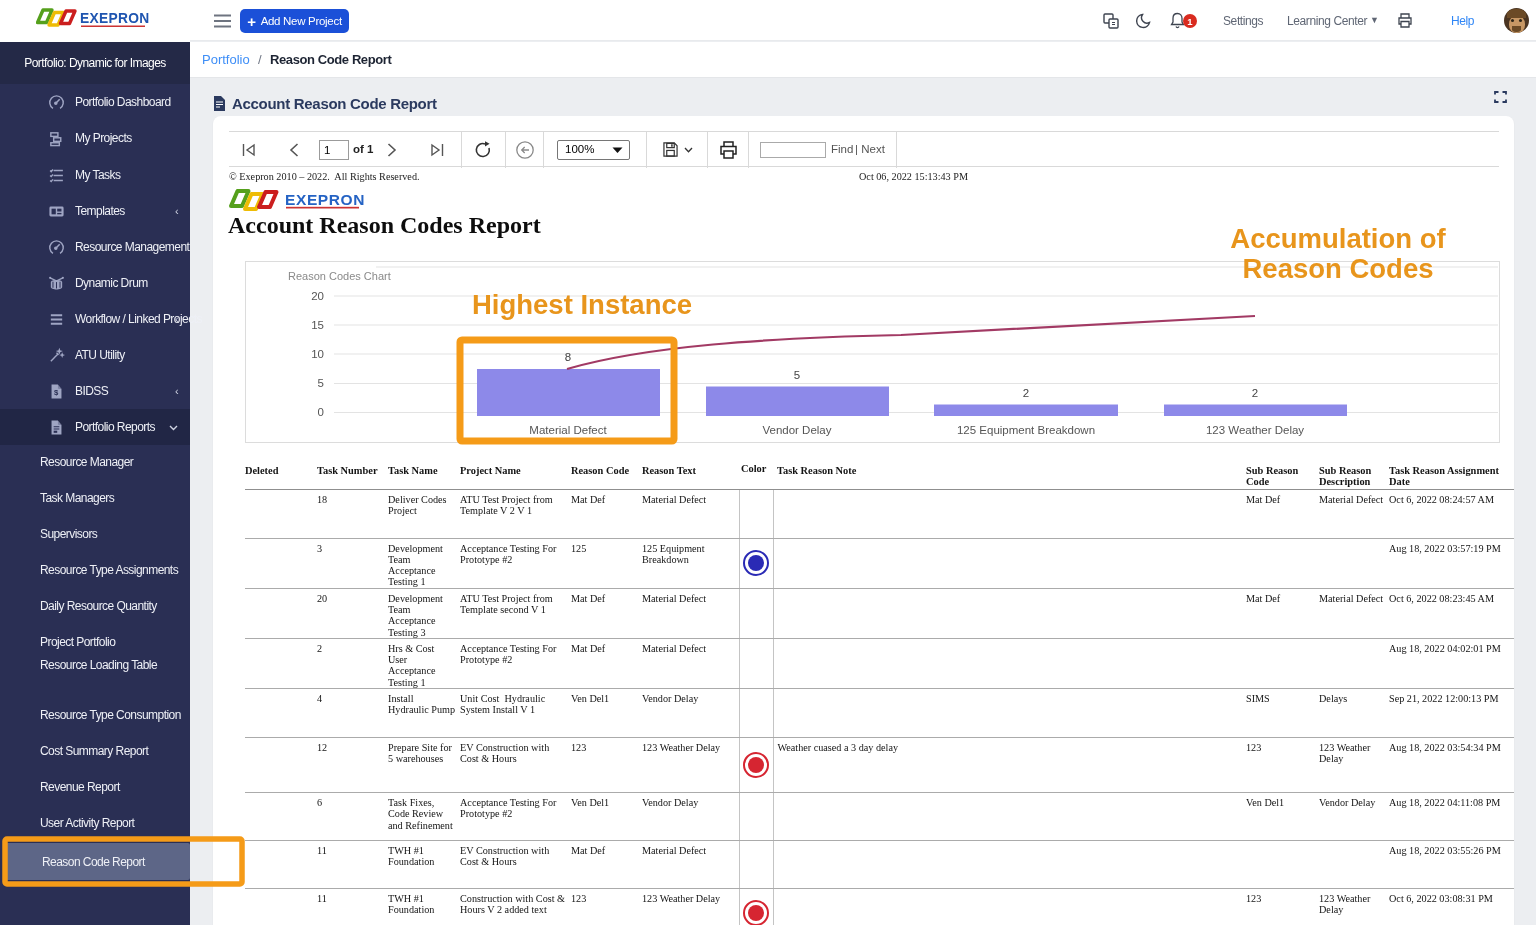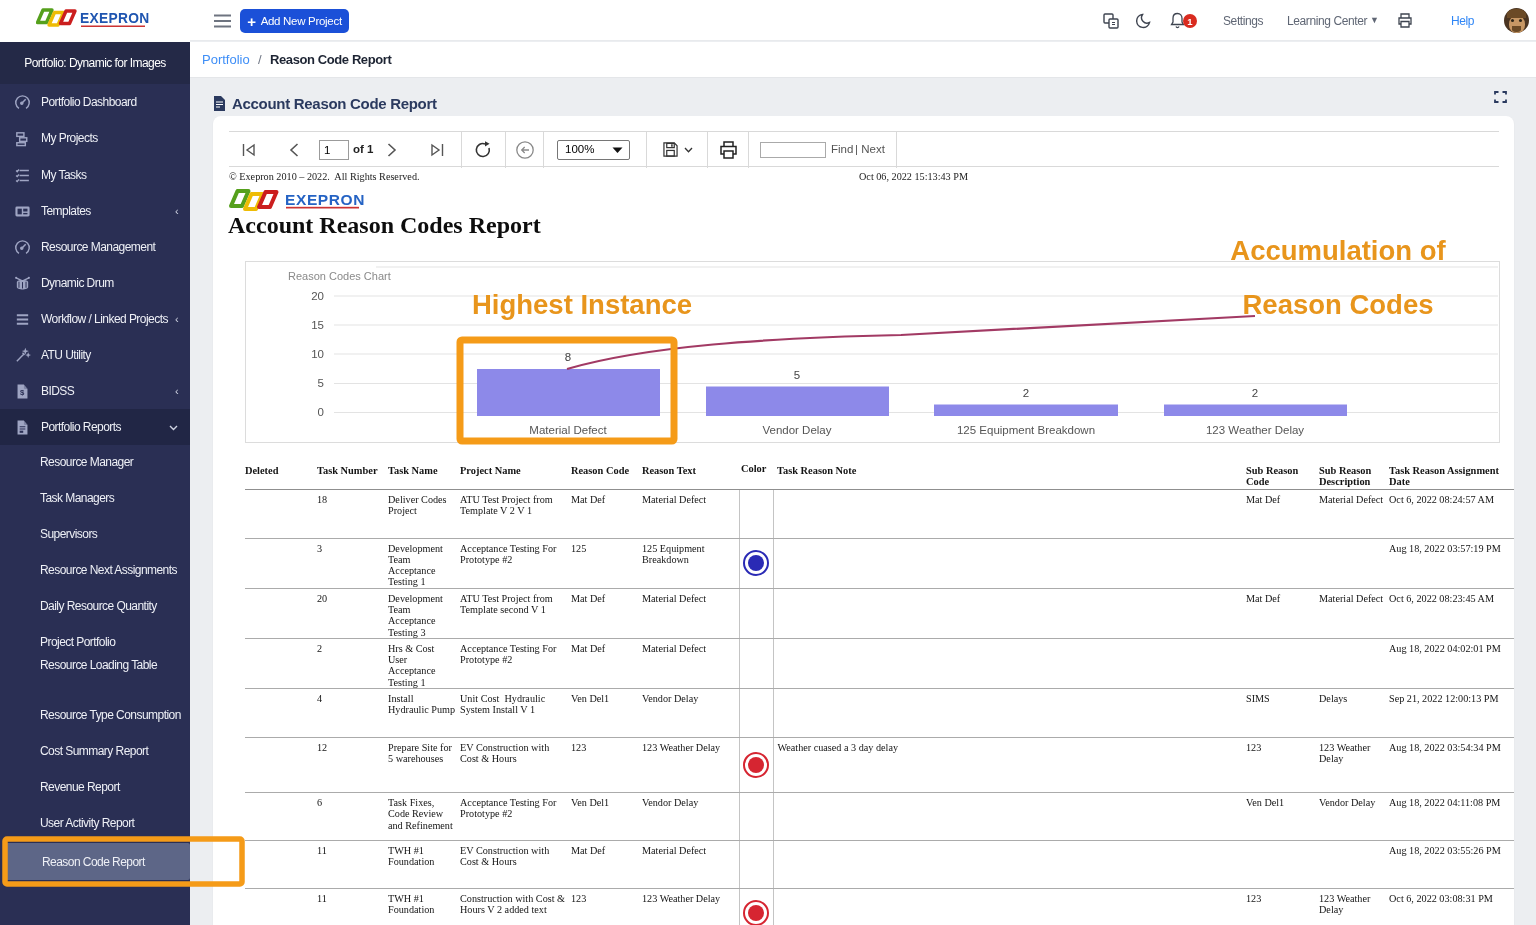--- a/index.html
+++ b/index.html
@@ -2,21 +2,21 @@
 <html><head>
 <meta charset="utf-8">
 <style>
 * { margin:0; padding:0; box-sizing:border-box; }
 html,body { width:1536px; height:925px; overflow:hidden; font-family:"Liberation Sans",sans-serif; background:#eceef1; }
 #page { position:relative; width:1536px; height:925px; }
 
 #sidebar { position:absolute; left:0; top:0; width:190px; height:925px; background:#2a2f54; z-index:5; }
 #logoarea { position:absolute; left:0; top:0; width:190px; height:42px; background:#fff; }
 #acctband { position:absolute; left:0; top:42px; width:190px; height:42px; background:#242947; color:#fff; font-size:12px; letter-spacing:-0.55px; display:flex; align-items:center; justify-content:center; }
-.nav-item { position:absolute; left:0; width:190px; height:36px; display:flex; align-items:center; color:#eef0f6; font-size:12px; letter-spacing:-0.55px; white-space:nowrap; }
+.nav-item { position:absolute; left:0; width:190px; height:36px; display:flex; align-items:center; color:#eef0f6; font-size:12px; letter-spacing:-0.55px; white-space:nowrap;padding-left:34px; }
 .nav-item .ic { width:17px; height:17px; margin-left:14px; margin-right:10px; flex:none; }
 .nav-item .chev { position:absolute; right:12px; color:#cfd3e2; font-size:11px; }
 .nav-sub { position:absolute; left:0; width:190px; height:30px; display:flex; align-items:center; padding-left:40px; color:#eef0f6; font-size:12px; letter-spacing:-0.55px; white-space:nowrap; }
 #activesub { position:absolute; left:5px; top:843px; width:185px; height:37px; background:#5d6687; border-radius:2px; }
 
 #topbar { position:absolute; left:190px; top:0; width:1346px; height:41px; background:#fff; border-bottom:1px solid #e8eaed; z-index:4; }
 #crumb { position:absolute; left:190px; top:42px; width:1480px; height:36px; background:#fff; border-bottom:1px solid #e4e6e9; z-index:4; }
 #addbtn { position:absolute; left:50px; top:9px; width:109px; height:24px; background:#1b50d8; color:#fff; border-radius:5px; font-size:11.5px; letter-spacing:-0.3px; display:flex; align-items:center; justify-content:center; }
 .tb-txt { position:absolute; top:14px; font-size:12px; letter-spacing:-0.4px; color:#5f6674; white-space:nowrap; }
 
@@ -142,21 +142,21 @@
           <path d="M14 2 L19 8 H14 Z" fill="#7d83a3"></path>
           <path d="M8 11 H16 M8 14 H16" stroke="#2a2f54" stroke-width="1.5"></path>
           <rect x="8" y="16.5" width="5" height="3" fill="#2a2f54"></rect>
         </svg>Portfolio Reports<svg class="chev" style="top:16px" width="9" height="6" viewBox="0 0 9 6" fill="none" stroke="#cfd3e2" stroke-width="1.4">
           <path d="M1 1 L4.5 4.5 L8 1"></path>
         </svg></div>
     <div id="activesub"></div>
     <div class="nav-sub" style="top:447px">Resource Manager</div>
     <div class="nav-sub" style="top:483px">Task Managers</div>
     <div class="nav-sub" style="top:519px">Supervisors</div>
-    <div class="nav-sub" style="top:555px">Resource Next Assignments</div>
+    <div class="nav-sub" style="top:555px">Resource Type Assignments</div>
     <div class="nav-sub" style="top:591px">Daily Resource Quantity</div>
     <div class="nav-sub" style="top:627px">Project Portfolio</div>
     <div class="nav-sub" style="top:650px">Resource Loading Table</div>
     <div class="nav-sub" style="top:700px">Resource Type Consumption</div>
     <div class="nav-sub" style="top:736px">Cost Summary Report</div>
     <div class="nav-sub" style="top:772px">Revenue Report</div>
     <div class="nav-sub" style="top:808px">User Activity Report</div>
     <div class="nav-sub" style="top:847px;padding-left:42px">Reason Code Report</div>
   </div>
   <div id="sechead"><svg style="vertical-align:-2px;margin-right:6px" width="13" height="15" viewBox="0 0 13 15">
@@ -432,15 +432,15 @@
         </tbody>
       </table>
     </div>
   </div>
   <div id="ann-layer">
     <svg width="1536" height="925" viewBox="0 0 1536 925" style="position:absolute;left:0;top:0">
       <rect x="460" y="340" width="214" height="101" fill="none" stroke="#f59b18" stroke-width="7" rx="2"></rect>
       <rect x="5" y="839" width="237" height="45" fill="none" stroke="#f59b18" stroke-width="5.5" rx="2"></rect>
     </svg>
     <div class="orange" style="position:absolute;left:460px;top:289px;width:244px;text-align:center;font-size:27.5px;white-space:nowrap">Highest Instance</div>
-    <div class="orange" style="position:absolute;left:1218px;top:224px;width:240px;text-align:center;font-size:27.5px;line-height:54px">Accumulation of<br>Reason Codes</div>
+    <div class="orange" style="position:absolute;left:1218px;top:224px;width:240px;text-align:center;font-size:27.5px;line-height:30px">Accumulation of<br>Reason Codes</div>
   </div>
 </div>
 
 </body></html>

